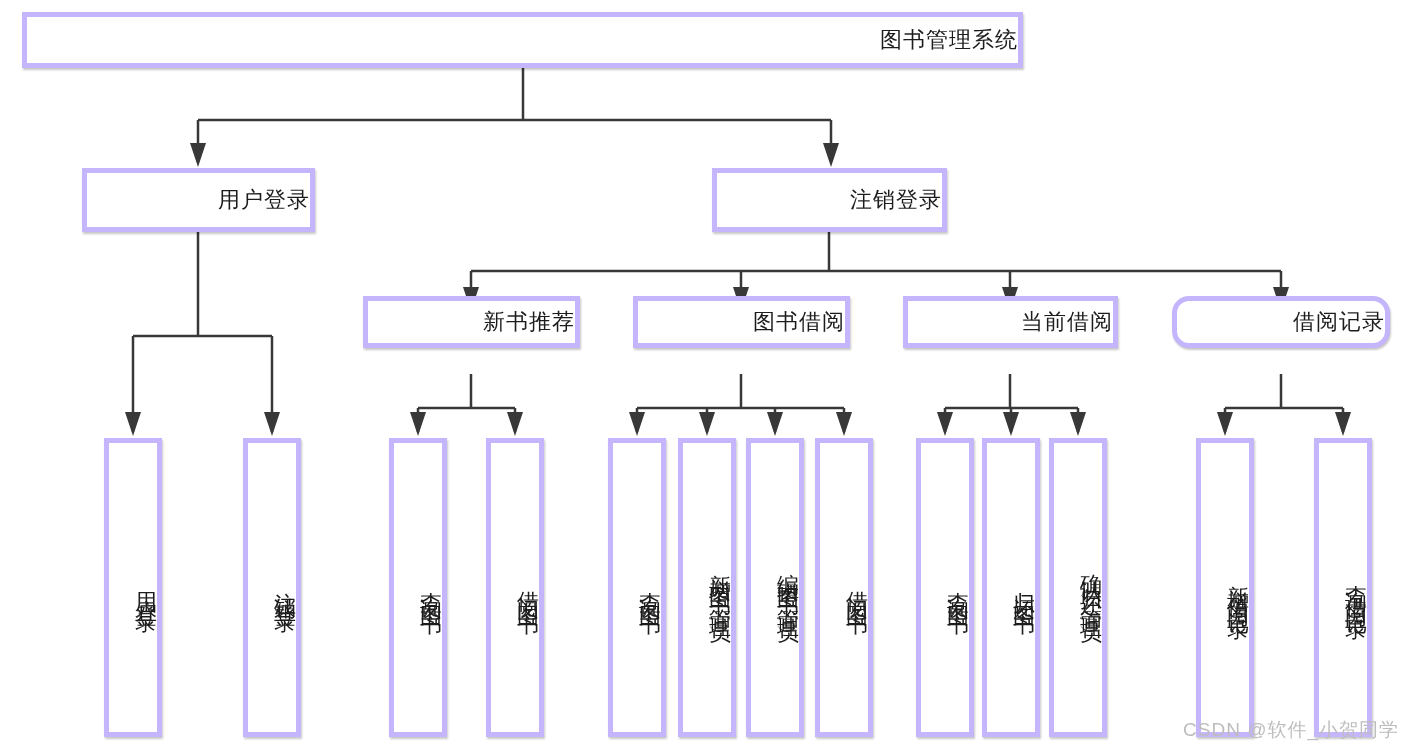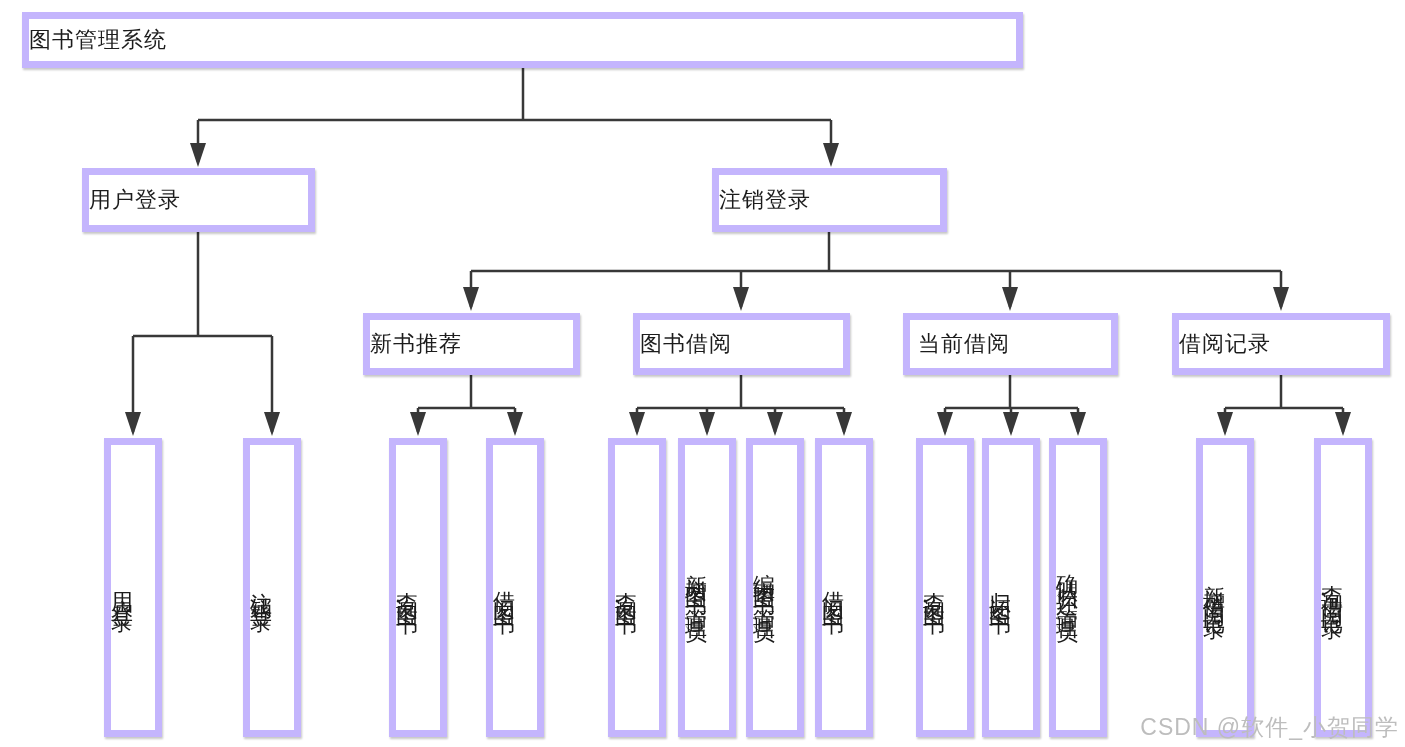--- a/index.html
+++ b/index.html
@@ -19,37 +19,37 @@
     position: absolute;
     left: 0; top: 0;
     width: 1405px;
     height: 747px;
     z-index: 1;
   }
   .box {
     position: absolute;
     box-sizing: border-box;
     background: #ffffff;
-    border: 7px solid #c4b5fd;
+    border: 5px solid #c4b5fd;
     box-shadow: 1px 2px 2px rgba(0,0,0,0.22);
     display: flex;
     align-items: center;
-    justify-content: flex-start;
+    justify-content: flex-end;
     color: #1c1c1c;
     z-index: 2;
   }
   .hlabel { font-size: 22px; letter-spacing: 1px; }
   .root   { left: 22px;  top: 12px;  width: 1001px; height: 56px; }
   .l2a    { left: 82px;  top: 168px; width: 233px;  height: 64px; }
   .l2b    { left: 712px; top: 168px; width: 235px;  height: 64px; }
-  .l3     { top: 313px; height: 62px; }
+  .l3     { top: 296px; height: 52px; }
   .l3a    { left: 363px;  width: 217px; }
   .l3b    { left: 633px;  width: 217px; }
   .l3c    { left: 903px;  width: 215px; padding-left: 8px; }
-  .l3d    { left: 1172px; width: 218px; }
+  .l3d    { left: 1172px; width: 218px; border-radius: 17px; }
   .leaf   { top: 438px; height: 299px; width: 58px; }
   .vtext {
     writing-mode: vertical-rl;
     text-orientation: mixed;
     font-size: 22px;
     line-height: 1;
     letter-spacing: 7px;
     color: #1c1c1c;
     white-space: nowrap;
   }
@@ -63,21 +63,21 @@
   .lf8  { left: 815px; }
   .lf9  { left: 916px; }
   .lf10 { left: 982px; }
   .lf11 { left: 1049px; }
   .lf12 { left: 1196px; }
   .lf13 { left: 1314px; }
   .watermark {
     position: absolute;
     right: 6px;
     bottom: 4px;
-    font-size: 23px;
+    font-size: 19px;
     color: #bdbdbd;
     z-index: 3;
     letter-spacing: 1px;
   }
   .cline { stroke: #383838; stroke-width: 2.5; fill: none; }
   .arrow { fill: #383838; stroke: none; }
 </style>
 </head>
 <body>
 

